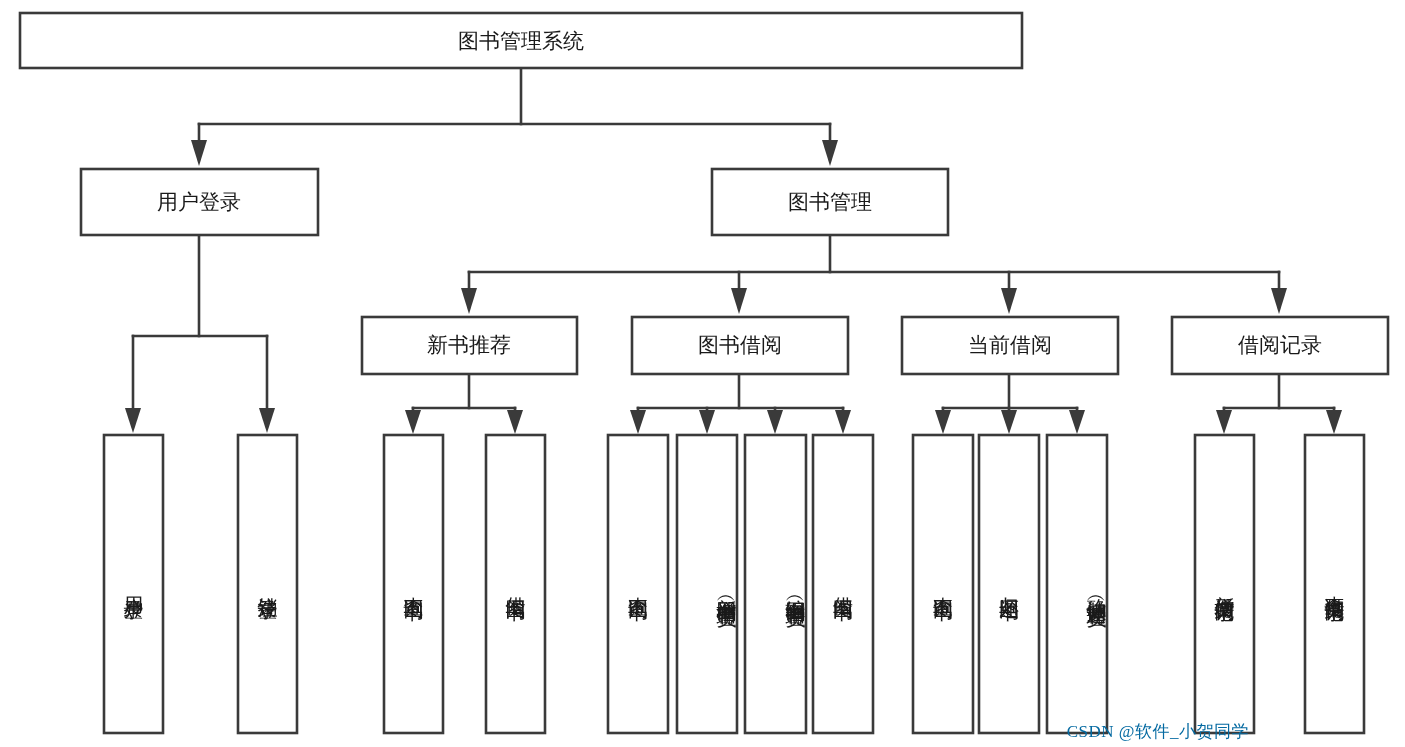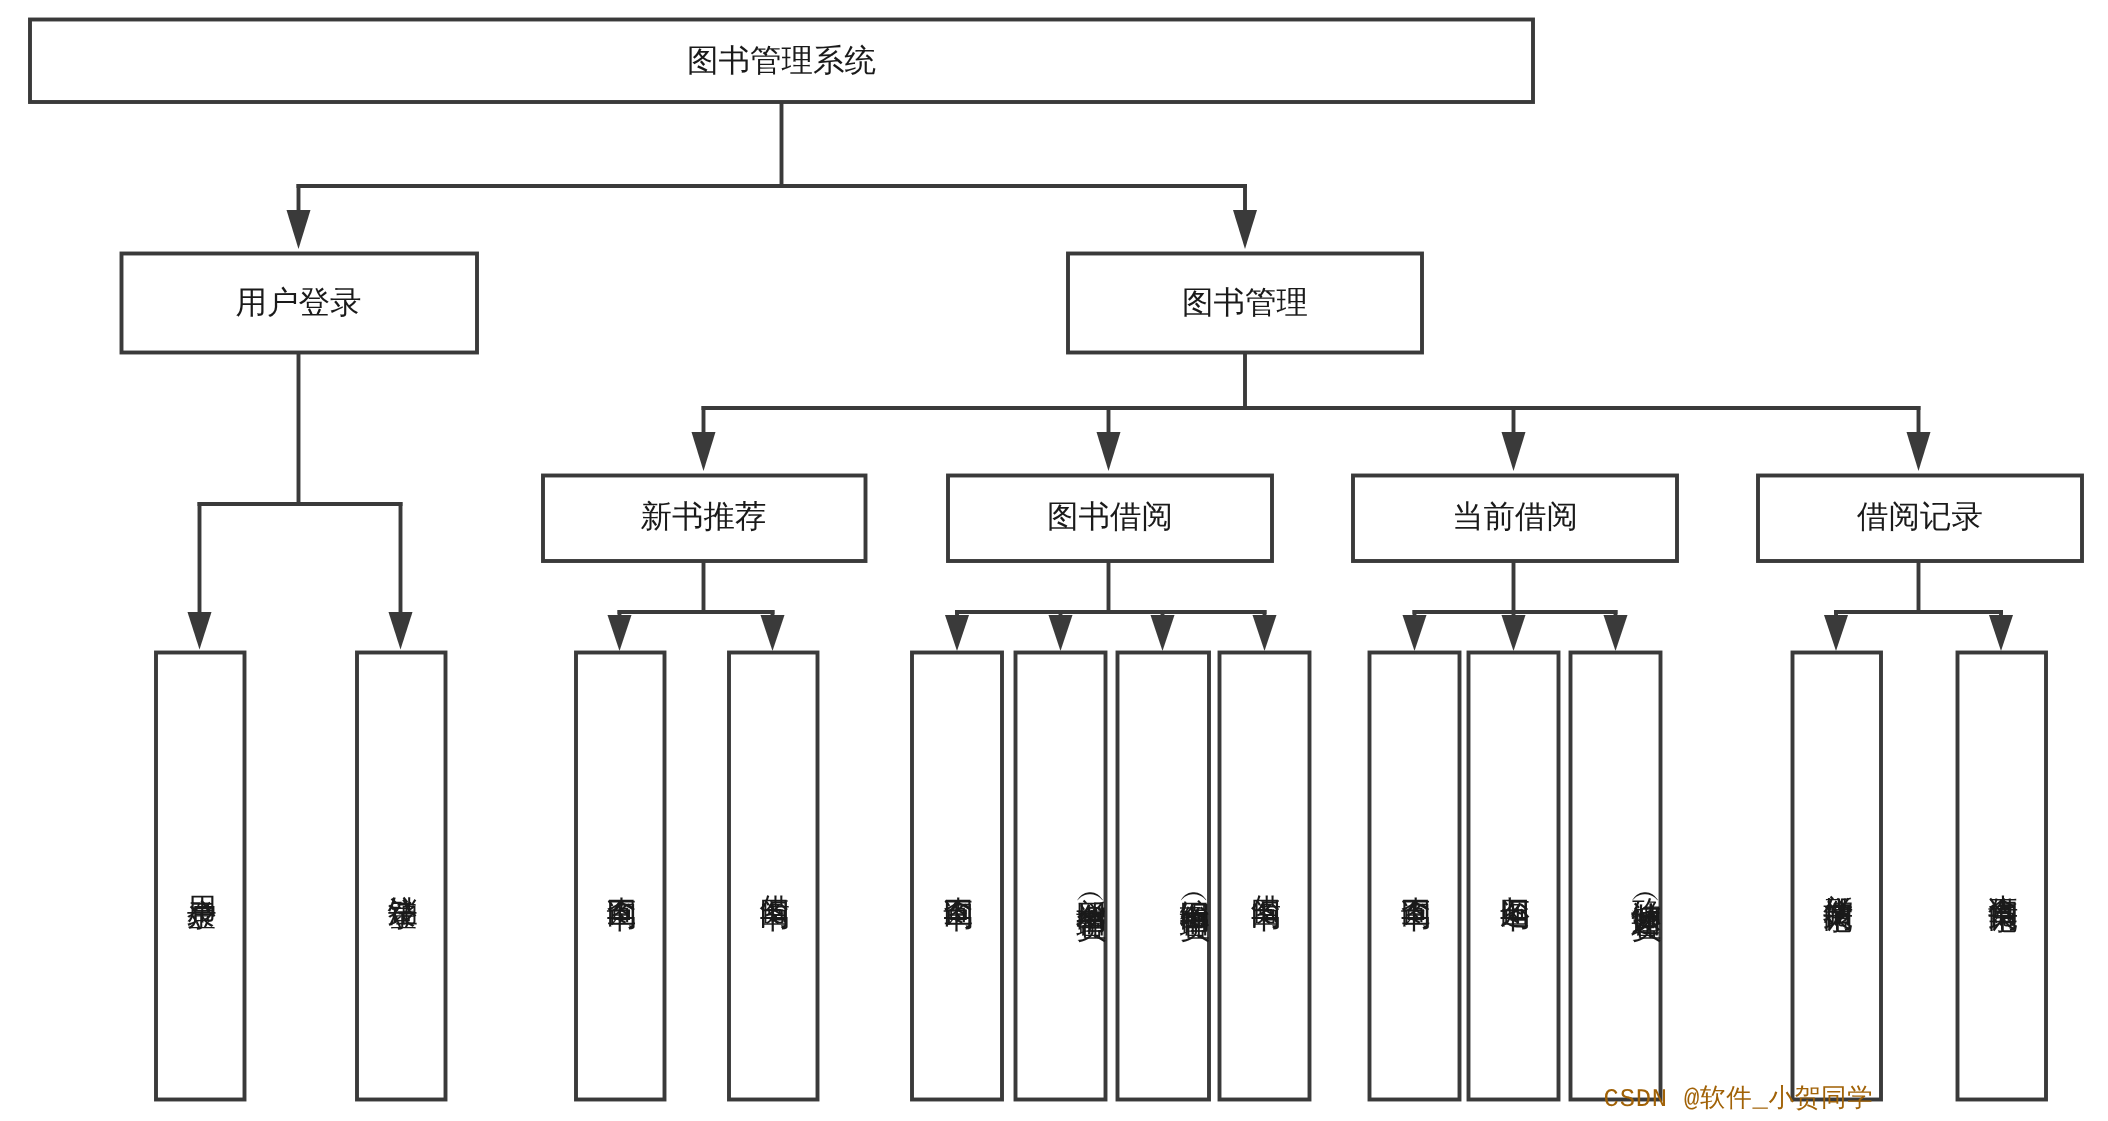--- a/index.html
+++ b/index.html
@@ -61,23 +61,23 @@
     align-items: center;
     justify-content: center;
     text-align: center;
     white-space: nowrap;
     pointer-events: none;
   }
   .watermark {
     position: absolute;
     right: 8px;
     bottom: 4px;
-    font-family: Liberation Mono, monospace;
+    font-family: Liberation Serif, serif;
     font-size: 17px;
-    color: #a16207;
+    color: #0369a1;
     white-space: nowrap;
     letter-spacing: 0.5px;
   }
 </style>
 </head>
 <body>
 
 <div id="diagram-root">
 
   <svg id="diagram-svg" viewBox="0 0 1405 747">

